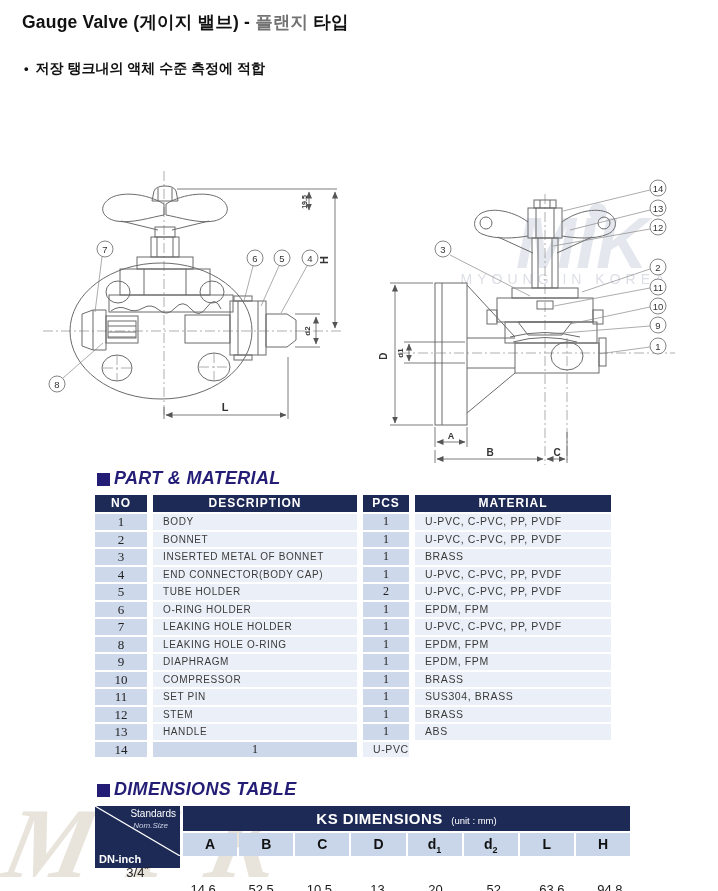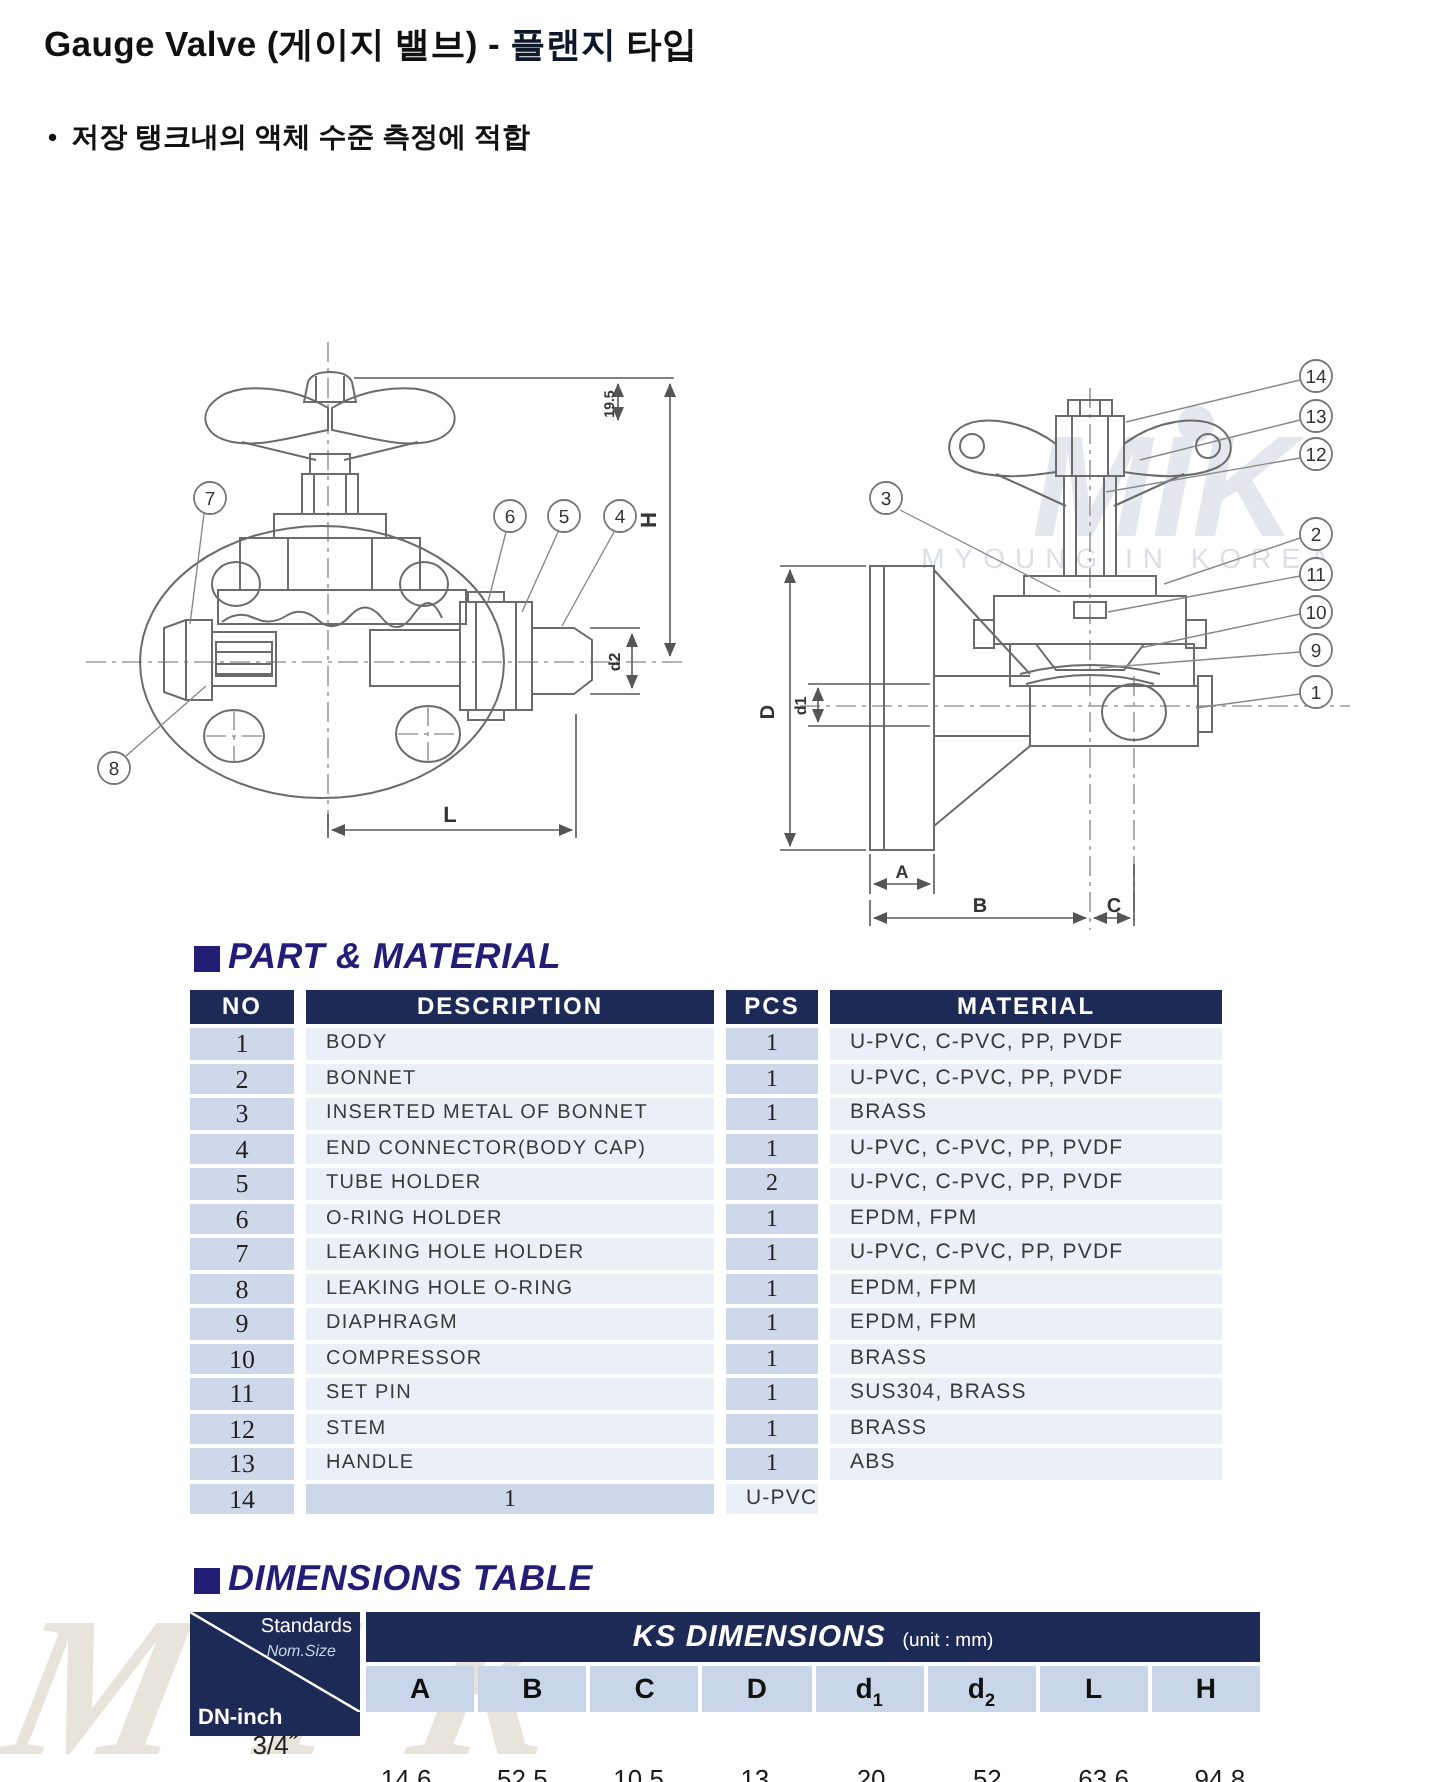--- a/index.html
+++ b/index.html
@@ -2,21 +2,21 @@
 <html><head>
 <meta charset="utf-8">
 <style>
   html,body{margin:0;padding:0;}
   body{
     width:718px;height:891px;position:relative;background:#fff;
     font-family:"Liberation Sans",sans-serif;overflow:hidden;color:#111;
   }
   
   .page-title{position:absolute;left:22px;top:10px;font-size:17.5px;font-weight:bold;letter-spacing:.2px;white-space:nowrap;}
-  .page-title .hl{color:#0f172a;}
+  .page-title .hl{color:#737373;}
   .bullet-line{position:absolute;left:24px;top:60px;font-size:14px;font-weight:bold;white-space:nowrap;}
   .bullet-line .mk{margin-right:7px;font-size:13px;}
   
   .diagram{position:absolute;}
   #diagram-left{left:25px;top:165px;}
   #diagram-right{left:370px;top:160px;}
   svg text{font-family:"Liberation Sans",sans-serif;}
   .ln{stroke:#6b6b6b;fill:none;stroke-width:1;}
   .cl{stroke:#9a9a9a;fill:none;stroke-width:.8;stroke-dasharray:10 3 2 3;}
   .dim{stroke:#5a5a5a;fill:none;stroke-width:.8;}
@@ -47,21 +47,21 @@
   .pm-table .mat{background:#ebf0f8;padding-left:10px;font-size:10.5px;letter-spacing:.6px;color:#3a3a3a;}
   
   .dt-table{position:absolute;left:95px;top:806px;width:535px;height:82px;z-index:2;}
   .dt-corner{position:absolute;left:0;top:0;width:85px;height:62px;background:#1d2a55;}
   .dt-corner svg{position:absolute;left:0;top:0;}
   .dt-corner .std{position:absolute;top:2px;right:4px;color:#fff;font-size:10px;}
   .dt-corner .nom{position:absolute;top:15px;right:12px;color:#c9d1e4;font-size:8px;font-style:italic;}
   .dt-corner .dn{position:absolute;bottom:3px;left:4px;color:#fff;font-size:11px;font-weight:bold;}
   .dt-size{position:absolute;left:0;top:53px;width:85px;height:28px;line-height:28px;text-align:center;font-size:13px;color:#222;}
   .dt-ks{position:absolute;left:88px;top:0;width:447px;height:25px;background:#1d2a55;color:#fff;text-align:center;line-height:25px;}
-  .dt-ks .big{font-weight:bold;font-size:15px;letter-spacing:.5px;font-style:italic;}
+  .dt-ks .big{font-weight:bold;font-size:15px;letter-spacing:.5px;}
   .dt-ks .unit{font-size:9.5px;margin-left:4px;}
   .dt-cols{position:absolute;left:88px;top:27px;width:447px;height:23px;display:flex;gap:2px;}
   .dt-cols .cc{flex:1;background:#c9d6e9;text-align:center;line-height:23px;font-weight:bold;font-size:14px;color:#111;}
   .dt-cols .cc sub{font-size:9px;}
   .dt-vals{position:absolute;left:88px;top:70px;width:447px;height:28px;display:flex;gap:18px;}
   .dt-vals .vc{flex:1;text-align:center;line-height:28px;font-size:13px;color:#1a1a1a;}
   
   .wm-bottom{
     position:absolute;left:6px;top:786px;z-index:0;
     font-family:"Liberation Serif",serif;font-style:italic;font-weight:bold;

